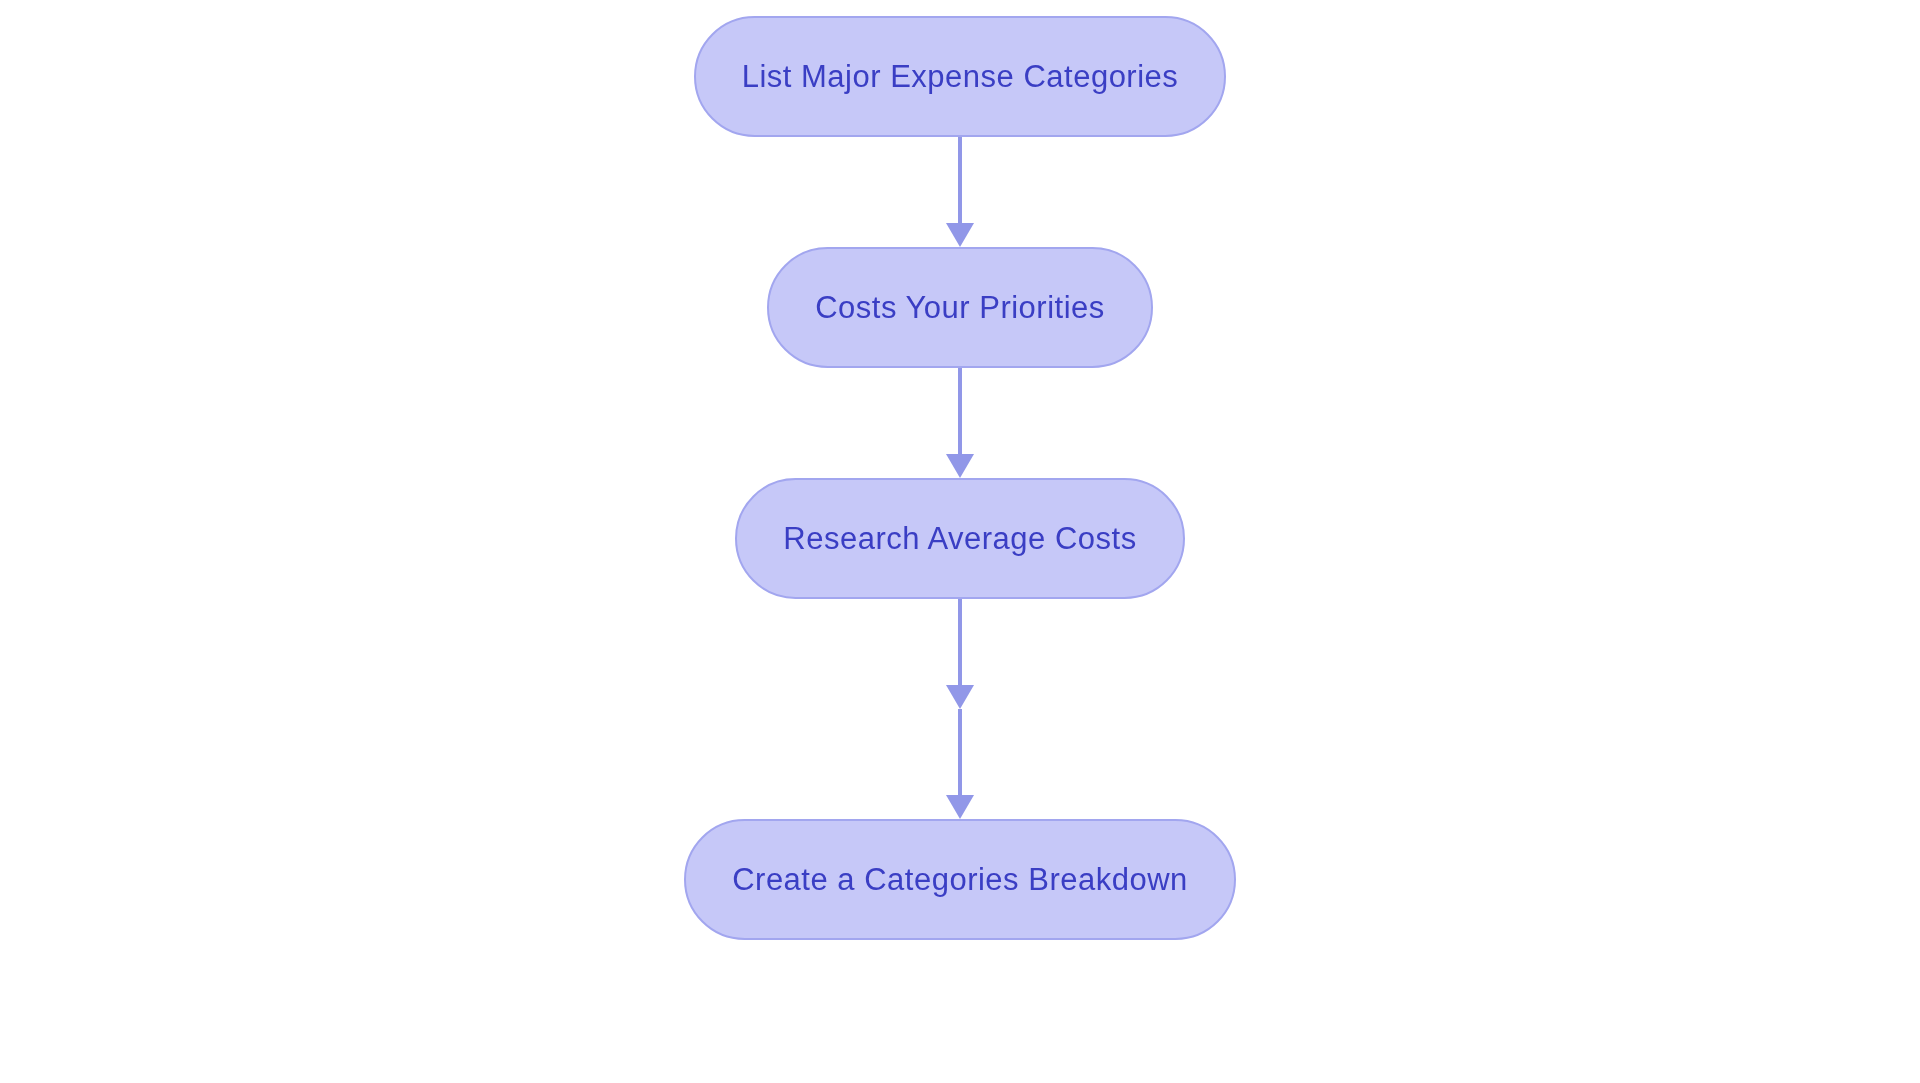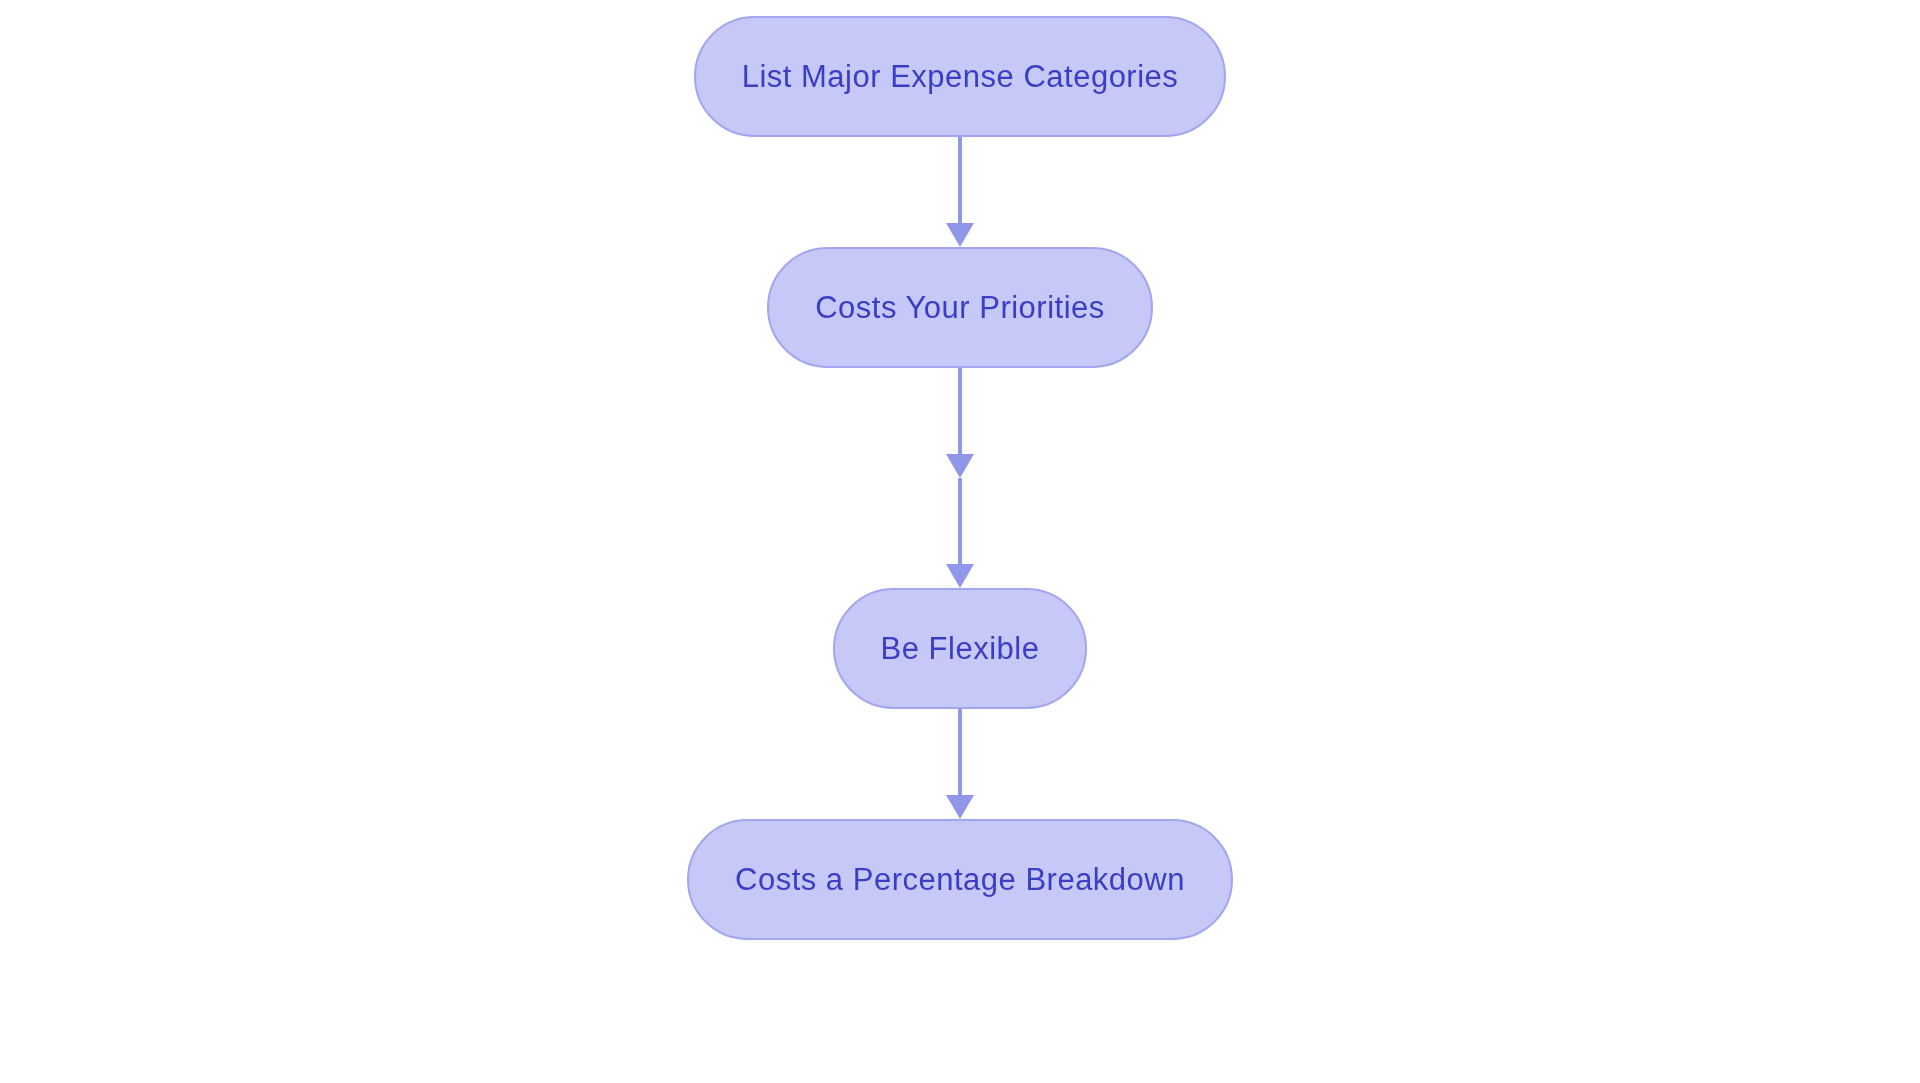--- a/index.html
+++ b/index.html
@@ -83,32 +83,32 @@
 
   <div class="flow-node">
     <span class="node-label">Costs Your Priorities</span>
   </div>
 
   <div class="flow-arrow">
     <div class="connector-line"></div>
     <div class="arrow-down-icon"></div>
   </div>
 
+  <div class="flow-node">
+    <span class="node-label">Research Average Costs</span>
+  </div>
+
+  <div class="flow-arrow">
+    <div class="connector-line"></div>
+    <div class="arrow-down-icon"></div>
+  </div>
+
 
   <div class="flow-arrow">
     <div class="connector-line"></div>
     <div class="arrow-down-icon"></div>
   </div>
 
   <div class="flow-node">
-    <span class="node-label">Be Flexible</span>
-  </div>
-
-  <div class="flow-arrow">
-    <div class="connector-line"></div>
-    <div class="arrow-down-icon"></div>
-  </div>
-
-  <div class="flow-node">
-    <span class="node-label">Costs a Percentage Breakdown</span>
+    <span class="node-label">Create a Categories Breakdown</span>
   </div>
 
 </div>
 
 </body></html>

